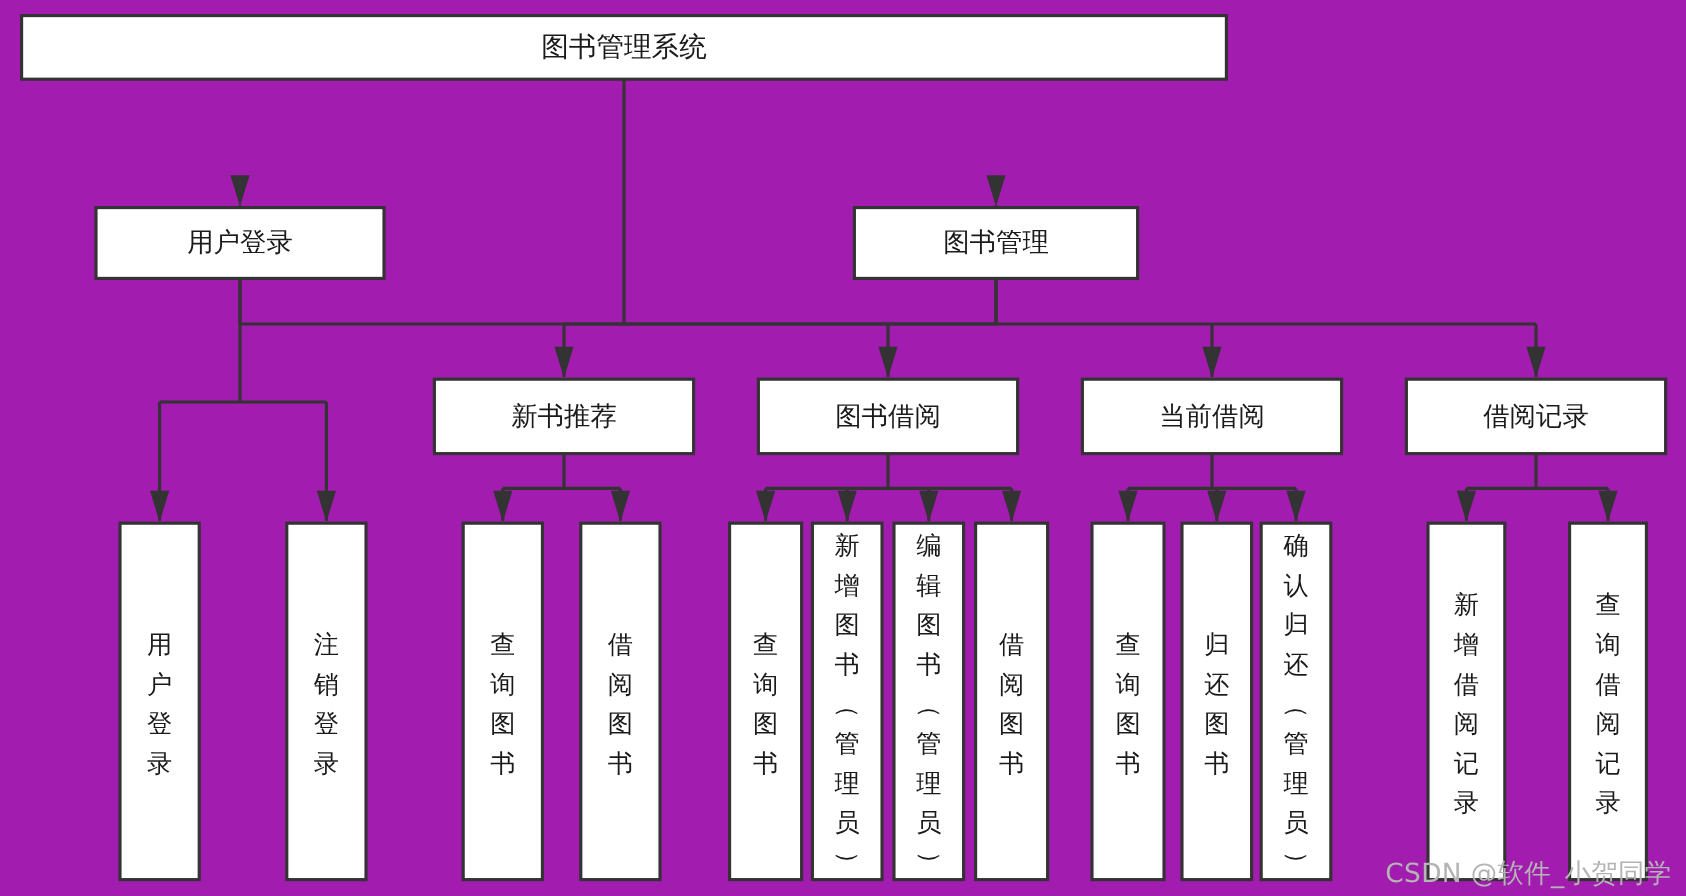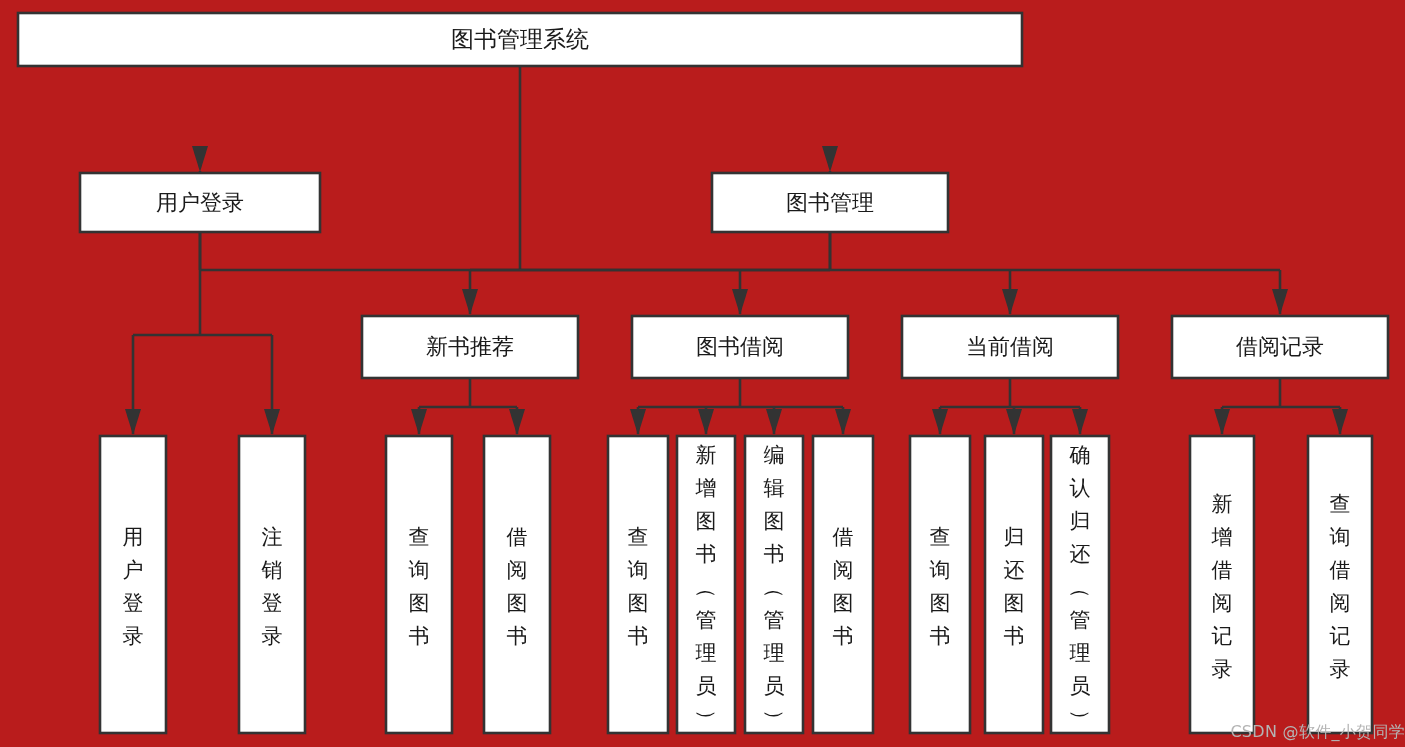--- a/index.html
+++ b/index.html
@@ -1,30 +1,30 @@
 <!DOCTYPE html>
 <html><head>
 <meta charset="utf-8">
 <style>
   html,body{margin:0;padding:0;background:#ffffff;}
   body{width:1405px;height:747px;overflow:hidden;
        font-family:"DejaVu Sans","Liberation Sans",sans-serif;}
-  #diagram-root{position:relative;width:1405px;height:747px;background:#b91c1c;}
+  #diagram-root{position:relative;width:1405px;height:747px;background:#a21caf;}
   svg{display:block;}
   .node-rect{fill:#ffffff;stroke:#333333;stroke-width:2.6;}
   .edge{stroke:#333333;stroke-width:2.6;fill:none;stroke-linecap:butt;}
   .arrow-head{fill:#333333;stroke:none;}
   .node-label{font-family:"DejaVu Sans","Liberation Sans",sans-serif;
               fill:#1a1a1a;font-size:22px;text-anchor:middle;dominant-baseline:middle;}
   .node-label-root{font-size:23px;}
   .vlabel{font-family:"DejaVu Sans","Liberation Sans",sans-serif;
           fill:#1a1a1a;font-size:21px;text-anchor:middle;}
-  .watermark{position:absolute;right:0;bottom:4px;
+  .watermark{position:absolute;right:12px;bottom:4px;
              font-family:"DejaVu Sans","Liberation Sans",sans-serif;
-             font-size:16px;color:#b4b4b4;white-space:nowrap;letter-spacing:0.3px;}
+             font-size:22px;color:#b4b4b4;white-space:nowrap;letter-spacing:0.3px;}
 </style>
 </head>
 <body>
 
 <div id="diagram-root">
   <svg id="tree-svg" width="1405" height="747" viewBox="0 0 1405 747" xmlns="http://www.w3.org/2000/svg">
     <g id="edges-layer">
         <line x1="520" y1="66" x2="520" y2="270" class="edge"></line>
         <line x1="200" y1="270" x2="830" y2="270" class="edge"></line>
         <line x1="200" y1="270" x2="200" y2="171" class="edge"></line>

